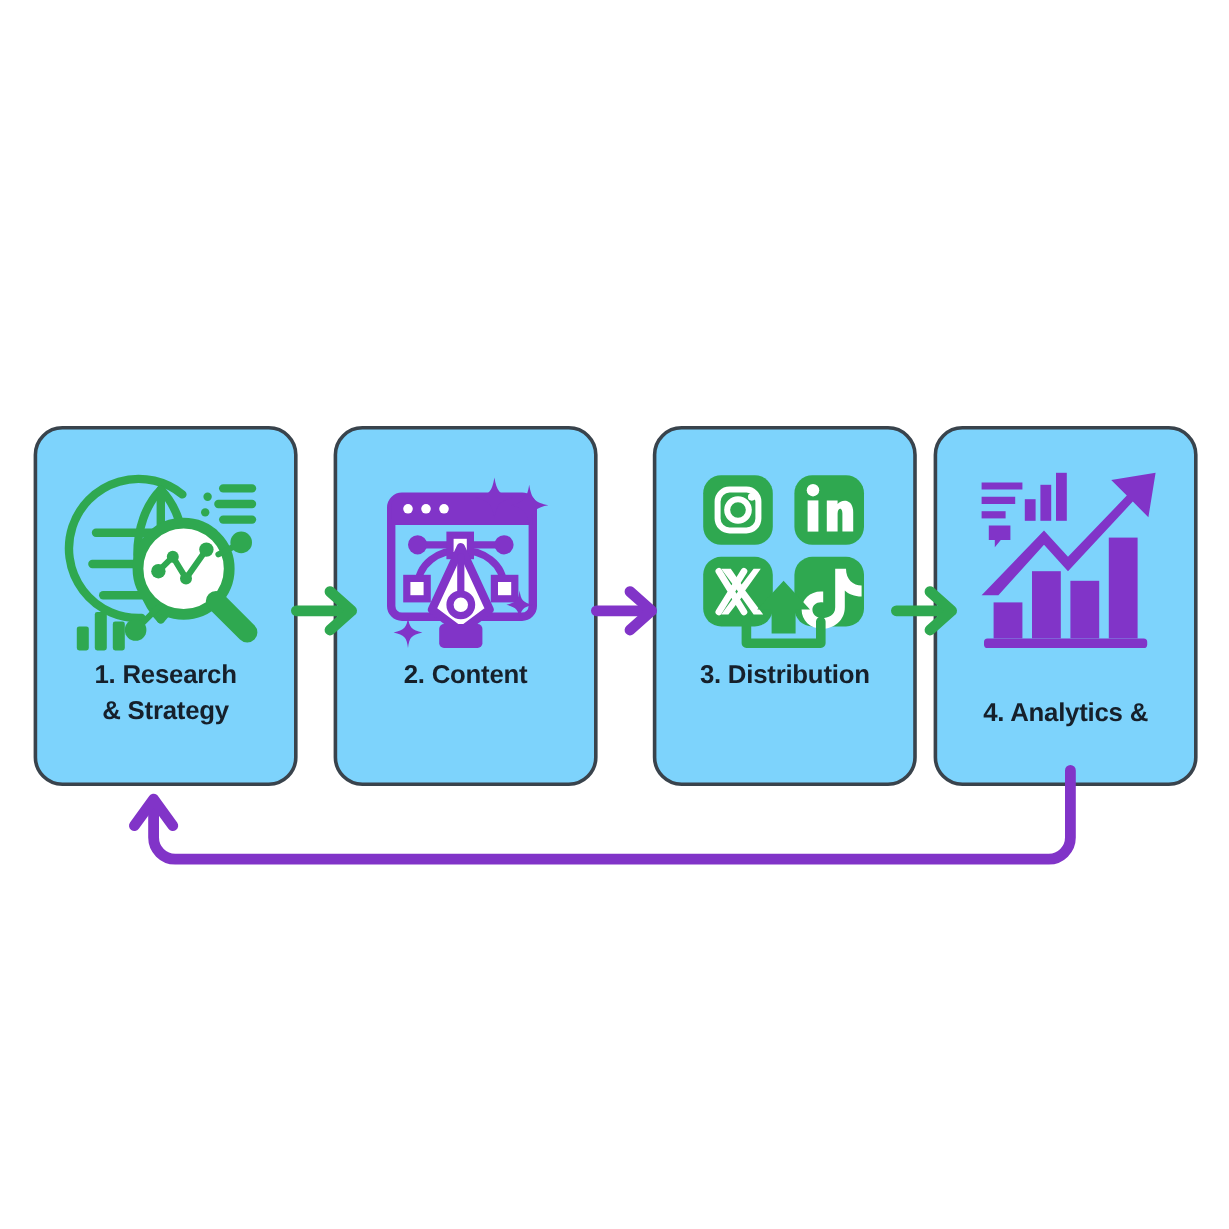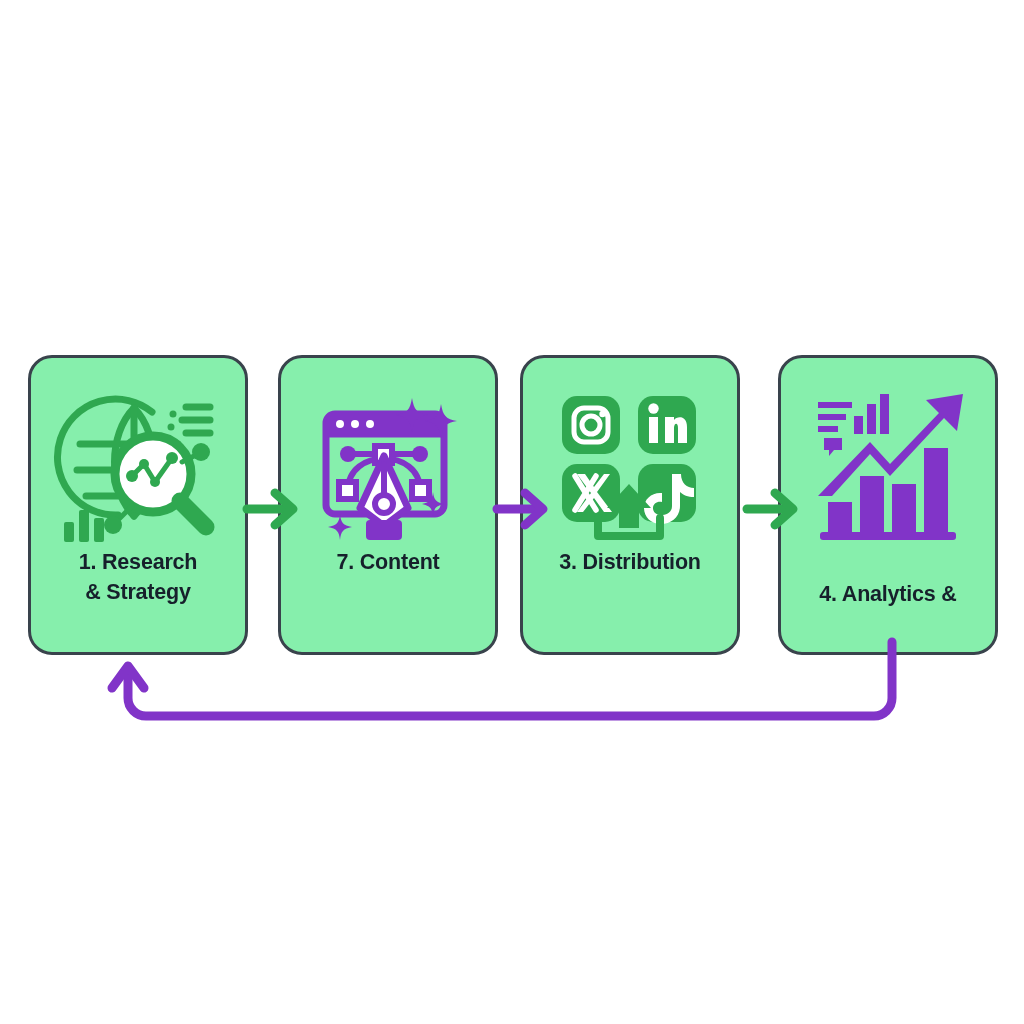--- a/index.html
+++ b/index.html
@@ -23,29 +23,29 @@
 
   
   .card {
     position: absolute;
     top: 355px;
     width: 220px;
     height: 300px;
     box-sizing: border-box;
     border: 3px solid #39434c;
     border-radius: 24px;
-    background: #86efac;
+    background: #7dd3fc;
     display: flex;
     flex-direction: column;
     align-items: center;
     justify-content: flex-start;
   }
   .card-1 { left: 28px; }
   .card-2 { left: 278px; }
-  .card-3 { left: 520px; }
+  .card-3 { left: 544px; }
   .card-4 { left: 778px; gap: 32px; }
 
   .card-icon {
     margin-top: 28px;
     width: 160px;
     height: 160px;
     display: flex;
     align-items: center;
     justify-content: center;
   }
@@ -180,21 +180,21 @@
 
         <g fill="#8134c8">
           <path d="M104 12 C106 24 109 27 120 29 C109 31 106 34 104 46 C102 34 99 31 88 29 C99 27 102 24 104 12 Z"></path>
           <path d="M133 18 C135 30 138 33 149 35 C138 37 135 40 133 52 C131 40 128 37 117 35 C128 33 131 30 133 18 Z"></path>
           <path d="M125 106 C126 114 128 116 136 118 C128 120 126 122 125 130 C124 122 122 120 114 118 C122 116 124 114 125 106 Z"></path>
           <path d="M32 128 C33 137 35 139 44 141 C35 143 33 145 32 154 C31 145 29 143 20 141 C29 139 31 137 32 128 Z"></path>
         </g>
       </svg>
     </div>
     <div class="card-label">
-      <div>7. Content</div>
+      <div>2. Content</div>
     </div>
   </div>
 
   <div class="card card-3">
     <div class="card-icon">
       <svg width="160" height="160" viewBox="0 0 160 160" aria-hidden="true">
 
         <g>
           <rect x="12" y="10" width="58" height="58" rx="15" fill="#2fa850"></rect>
           <rect x="24" y="22" width="34" height="34" rx="10" fill="none" stroke="#ffffff" stroke-width="5"></rect>

